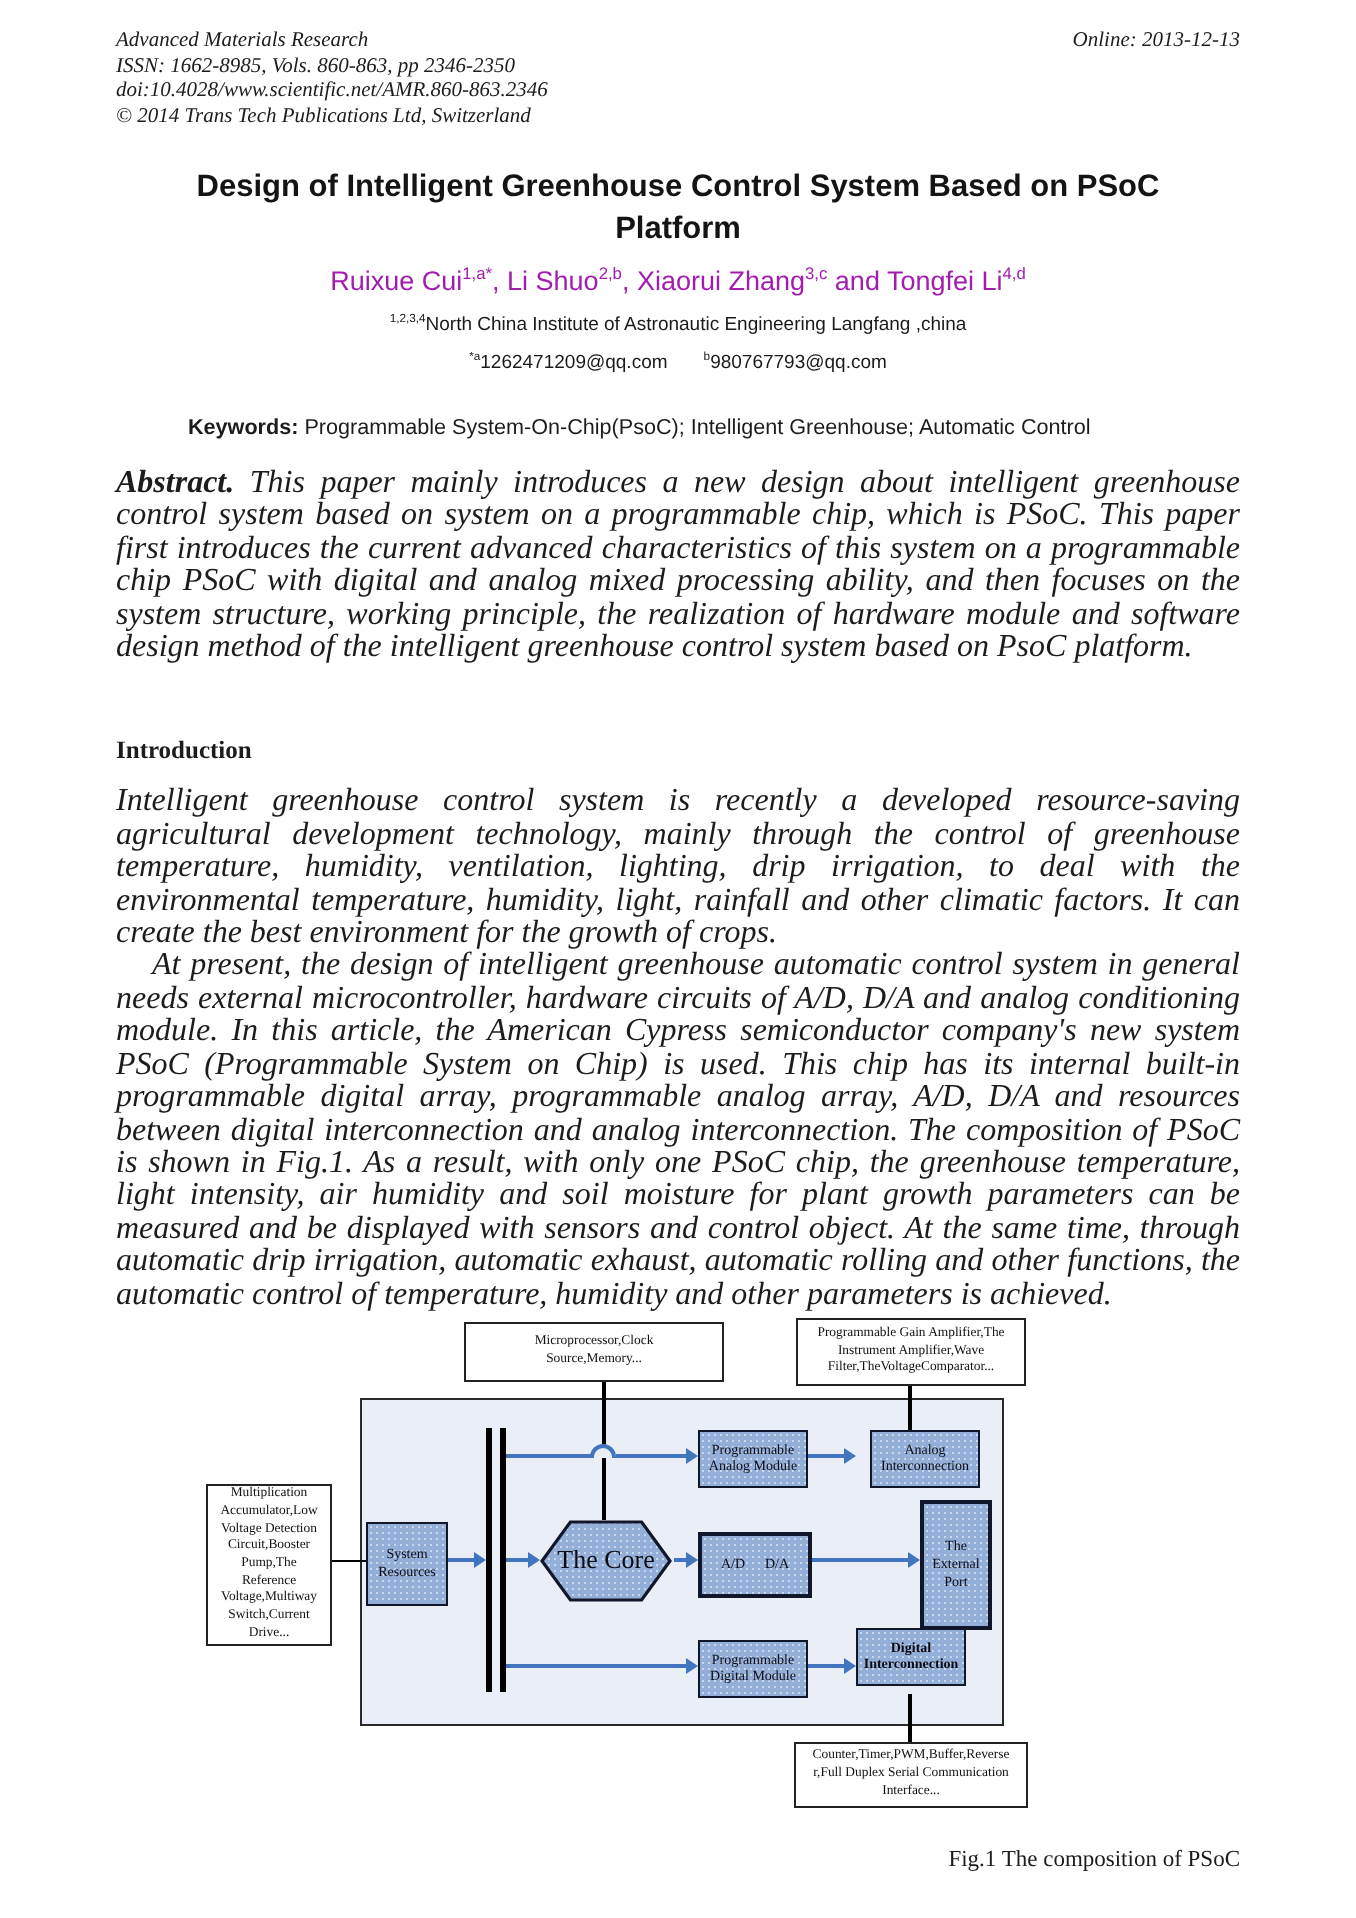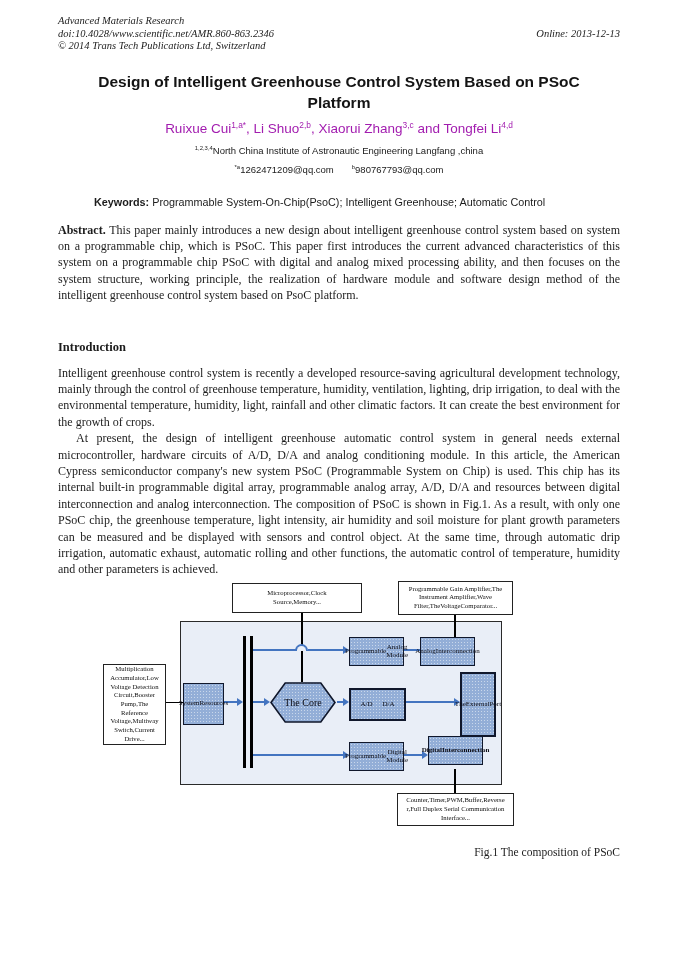--- a/index.html
+++ b/index.html
@@ -3,90 +3,91 @@
 <meta charset="utf-8">
 <style>
   html,body{margin:0;padding:0;}
   body{
     width:678px;height:959px;background:#ffffff;color:#1c1c1c;
     font-family:"Liberation Serif",serif;overflow:hidden;position:relative;
   }
   .inner{padding:15px 58px 0 58px;}
 
   
-  .hdr{display:flex;justify-content:space-between;align-items:center;
+  .hdr{display:flex;justify-content:space-between;align-items:flex-start;
        font-style:italic;font-size:10.5px;line-height:12.5px;}
   .hdr .left div{white-space:nowrap;}
   .hdr .online{white-space:nowrap;}
 
   
   .title{font-family:"Liberation Sans",sans-serif;font-weight:bold;
          font-size:15.5px;line-height:21px;text-align:center;
          max-width:500px;margin:18px auto 0;color:#141414;}
   .authors{font-family:"Liberation Sans",sans-serif;font-size:13.5px;
            text-align:center;margin-top:8px;color:#a21caf;}
   sup{font-size:62%;line-height:0;vertical-align:super;}
   .affil,.emails{font-family:"Liberation Sans",sans-serif;font-size:9.5px;
                  text-align:center;margin-top:9px;color:#1a1a1a;}
   .emails{margin-top:8px;}
   .emails .e2{margin-left:18px;}
 
   
   .kw{font-family:"Liberation Sans",sans-serif;font-size:10.8px;margin-top:21px;}
   .kw b{font-weight:bold;padding-left:36px;}
-  .para{font-size:12px;line-height:16.4px;text-align:justify;margin:0;}
+  .para{font-size:16px;line-height:16.4px;text-align:justify;margin:0;font-style:italic;}
   .abstract{margin-top:14px;}
   .sect{font-weight:bold;font-size:12.5px;margin-top:36px;}
   .p1{margin-top:10px;}
   .p2{text-indent:18px;}
 
   
   .fig{position:relative;height:258px;margin:2px -58px 0 -58px;
        font-family:"Liberation Serif",serif;}
   .panel{position:absolute;left:180px;top:41px;width:320px;height:162px;
          background:#e9eef7;border:1px solid #2a2a2a;z-index:0;}
   .labelbox{position:absolute;background:#fff;border:1px solid #222;
             font-size:6.7px;line-height:8.7px;text-align:center;color:#111;
             display:flex;flex-direction:column;justify-content:center;z-index:2;}
   .node{position:absolute;z-index:3;
         background-color:#93aed7;
         background-image:radial-gradient(rgba(255,255,255,.5) .6px, rgba(0,0,0,0) .7px);
         background-size:3px 3px;
         border:1.5px solid #10172b;
-        display:flex;flex-direction:row;align-items:center;justify-content:center;
+        display:flex;flex-direction:column;align-items:center;justify-content:center;
         font-size:7px;line-height:8.8px;text-align:center;color:#0c0c14;}
   .node.thick{border-width:2px;}
   .blk{position:absolute;background:#000;z-index:1;}
   .arrow{position:absolute;height:2px;background:#4374c0;z-index:2;}
   .arrow .head{position:absolute;right:-6px;top:-3px;width:0;height:0;
                border-left:6px solid #4374c0;border-top:4px solid transparent;
                border-bottom:4px solid transparent;}
   .seg{position:absolute;height:2px;background:#4374c0;z-index:2;}
   .hop{position:absolute;left:295px;top:64px;width:13px;height:7px;
        border:2px solid #4374c0;border-bottom:none;border-radius:7px 7px 0 0;
        background:#e9eef7;z-index:3;box-sizing:border-box;}
   .hexwrap{position:absolute;left:270px;top:102px;width:66px;height:41px;z-index:3;}
   .hextex{position:absolute;inset:0;background-color:#93aed7;
           background-image:radial-gradient(rgba(255,255,255,.5) .6px, rgba(0,0,0,0) .7px);
           background-size:3px 3px;
           clip-path:polygon(23% 2%,77% 2%,99% 50%,77% 98%,23% 98%,1% 50%);}
   .hexwrap svg{position:absolute;inset:0;}
   .hexlabel{position:absolute;inset:0;display:flex;align-items:center;
-            justify-content:center;font-size:10px;color:#0c0c14;text-align:right;}
+            justify-content:center;font-size:13px;color:#0c0c14;text-align:right;}
   .adrow{flex-direction:row;gap:10px;}
   .cap{text-align:right;font-size:11.5px;margin-top:8px;}
 </style>
 </head>
 <body>
 
 <div class="inner">
 
   <div class="hdr">
     <div class="left">
       <div>Advanced Materials Research</div>
+      <div>ISSN: 1662-8985, Vols. 860-863, pp 2346-2350</div>
       <div>doi:10.4028/www.scientific.net/AMR.860-863.2346</div>
       <div>© 2014 Trans Tech Publications Ltd, Switzerland</div>
     </div>
     <div class="online">Online: 2013-12-13</div>
   </div>
 
   <div class="title">Design of Intelligent Greenhouse Control System Based on PSoC Platform</div>
 
   <div class="authors"><span>Ruixue Cui</span><sup>1,a*</sup><span>, Li Shuo</span><sup>2,b</sup><span>, Xiaorui Zhang</span><sup>3,c</sup><span> and Tongfei Li</span><sup>4,d</sup></div>
 
@@ -155,21 +156,21 @@
 
     <div class="node thick adrow" style="left:349px;top:108px;width:53px;height:29px;flex-direction:row;">
       <span>A/D</span>
       <span>D/A</span>
     </div>
 
     <div class="node" style="left:349px;top:57px;width:53px;height:27px;">
       <div>Programmable</div>
       <div>Analog Module</div>
     </div>
-    <div class="node" style="left:420px;top:57px;width:53px;height:27px;text-align:center;">
+    <div class="node" style="left:435px;top:57px;width:53px;height:27px;text-align:center;">
       <div>Analog</div>
       <div>Interconnection</div>
     </div>
     <div class="node" style="left:349px;top:162px;width:53px;height:27px;">
       <div>Programmable</div>
       <div>Digital Module</div>
     </div>
     <div class="node" style="left:428px;top:156px;width:53px;height:27px;font-weight:bold;">
       <div>Digital</div>
       <div>Interconnection</div>

